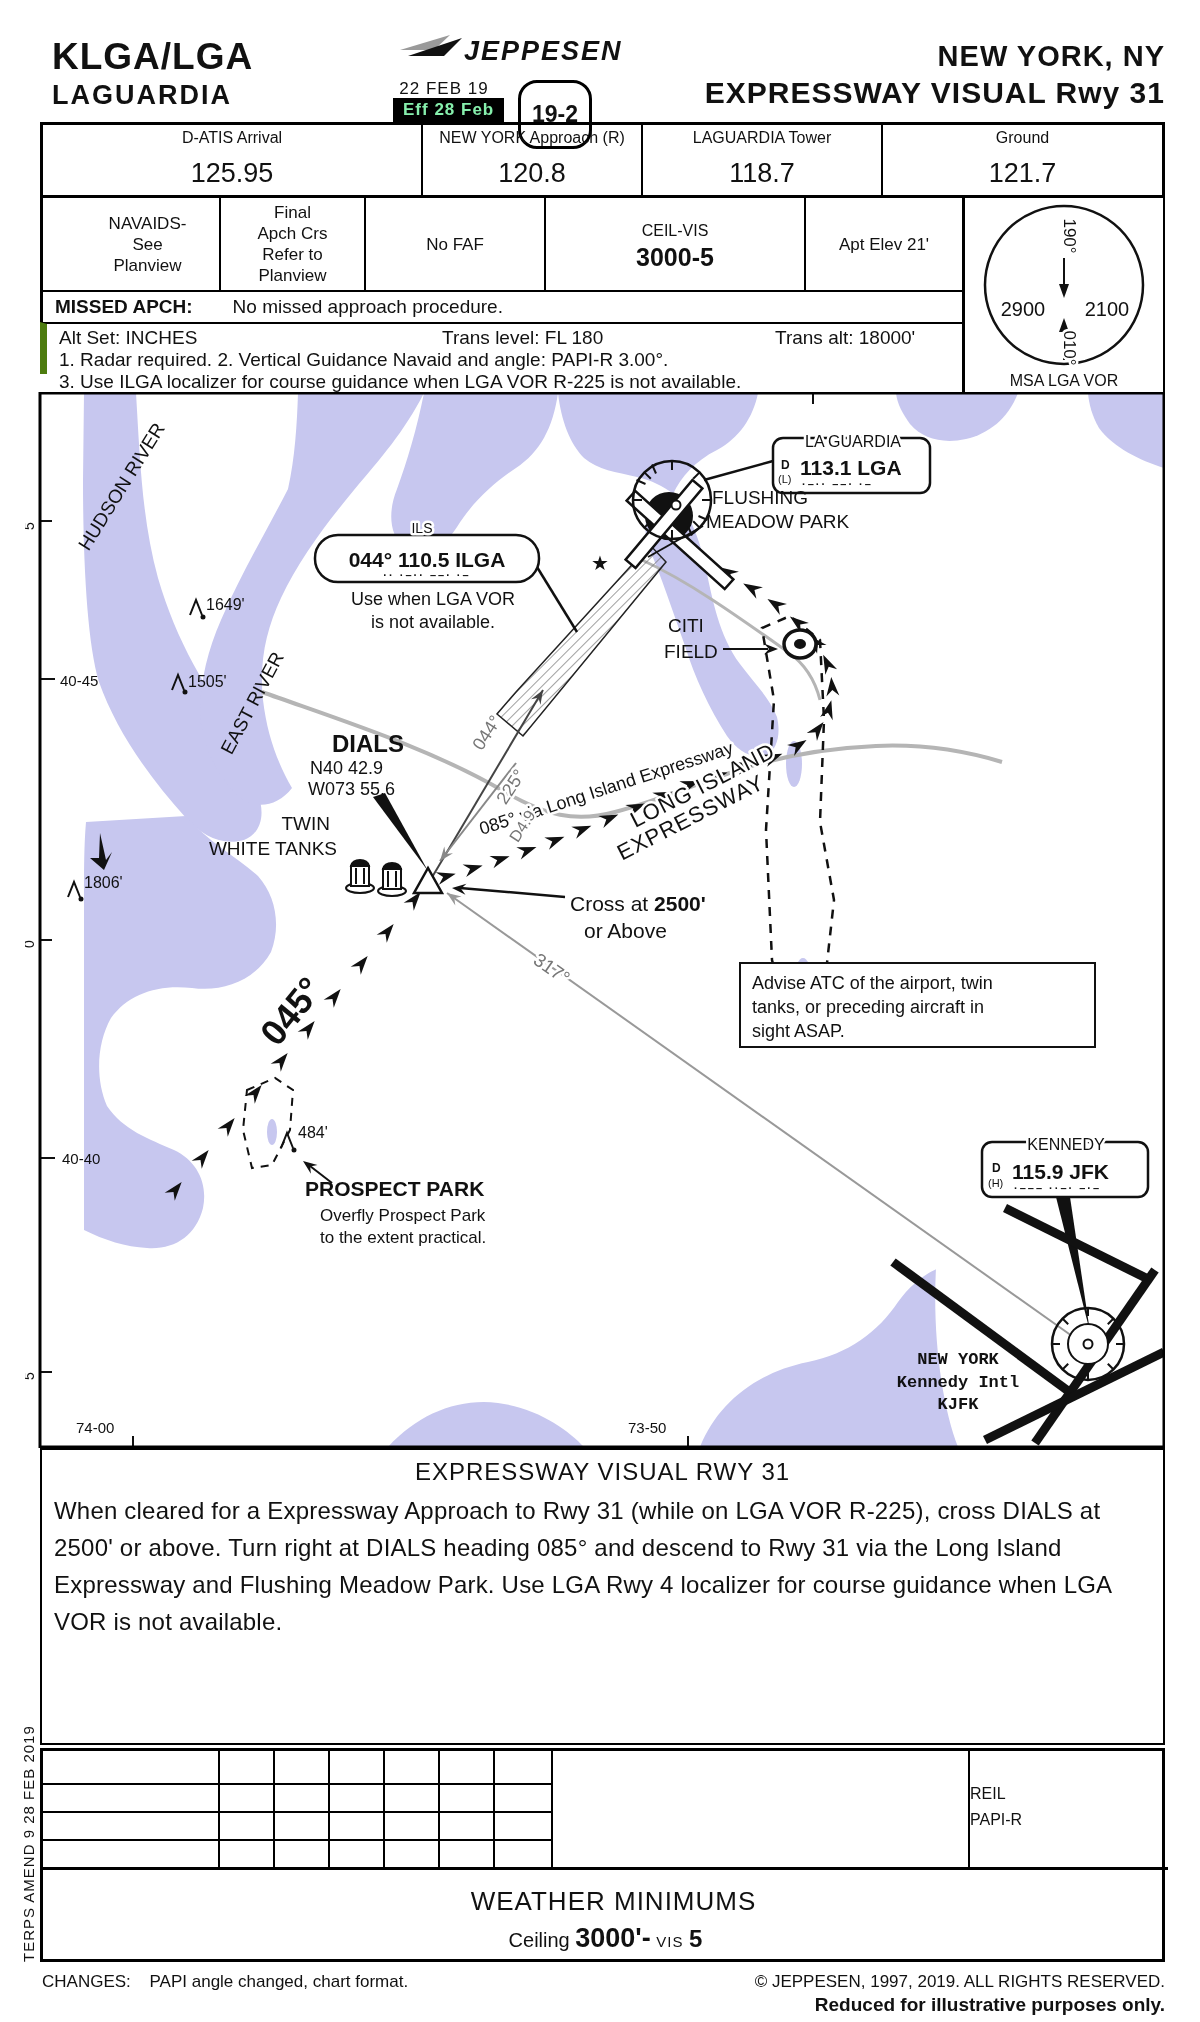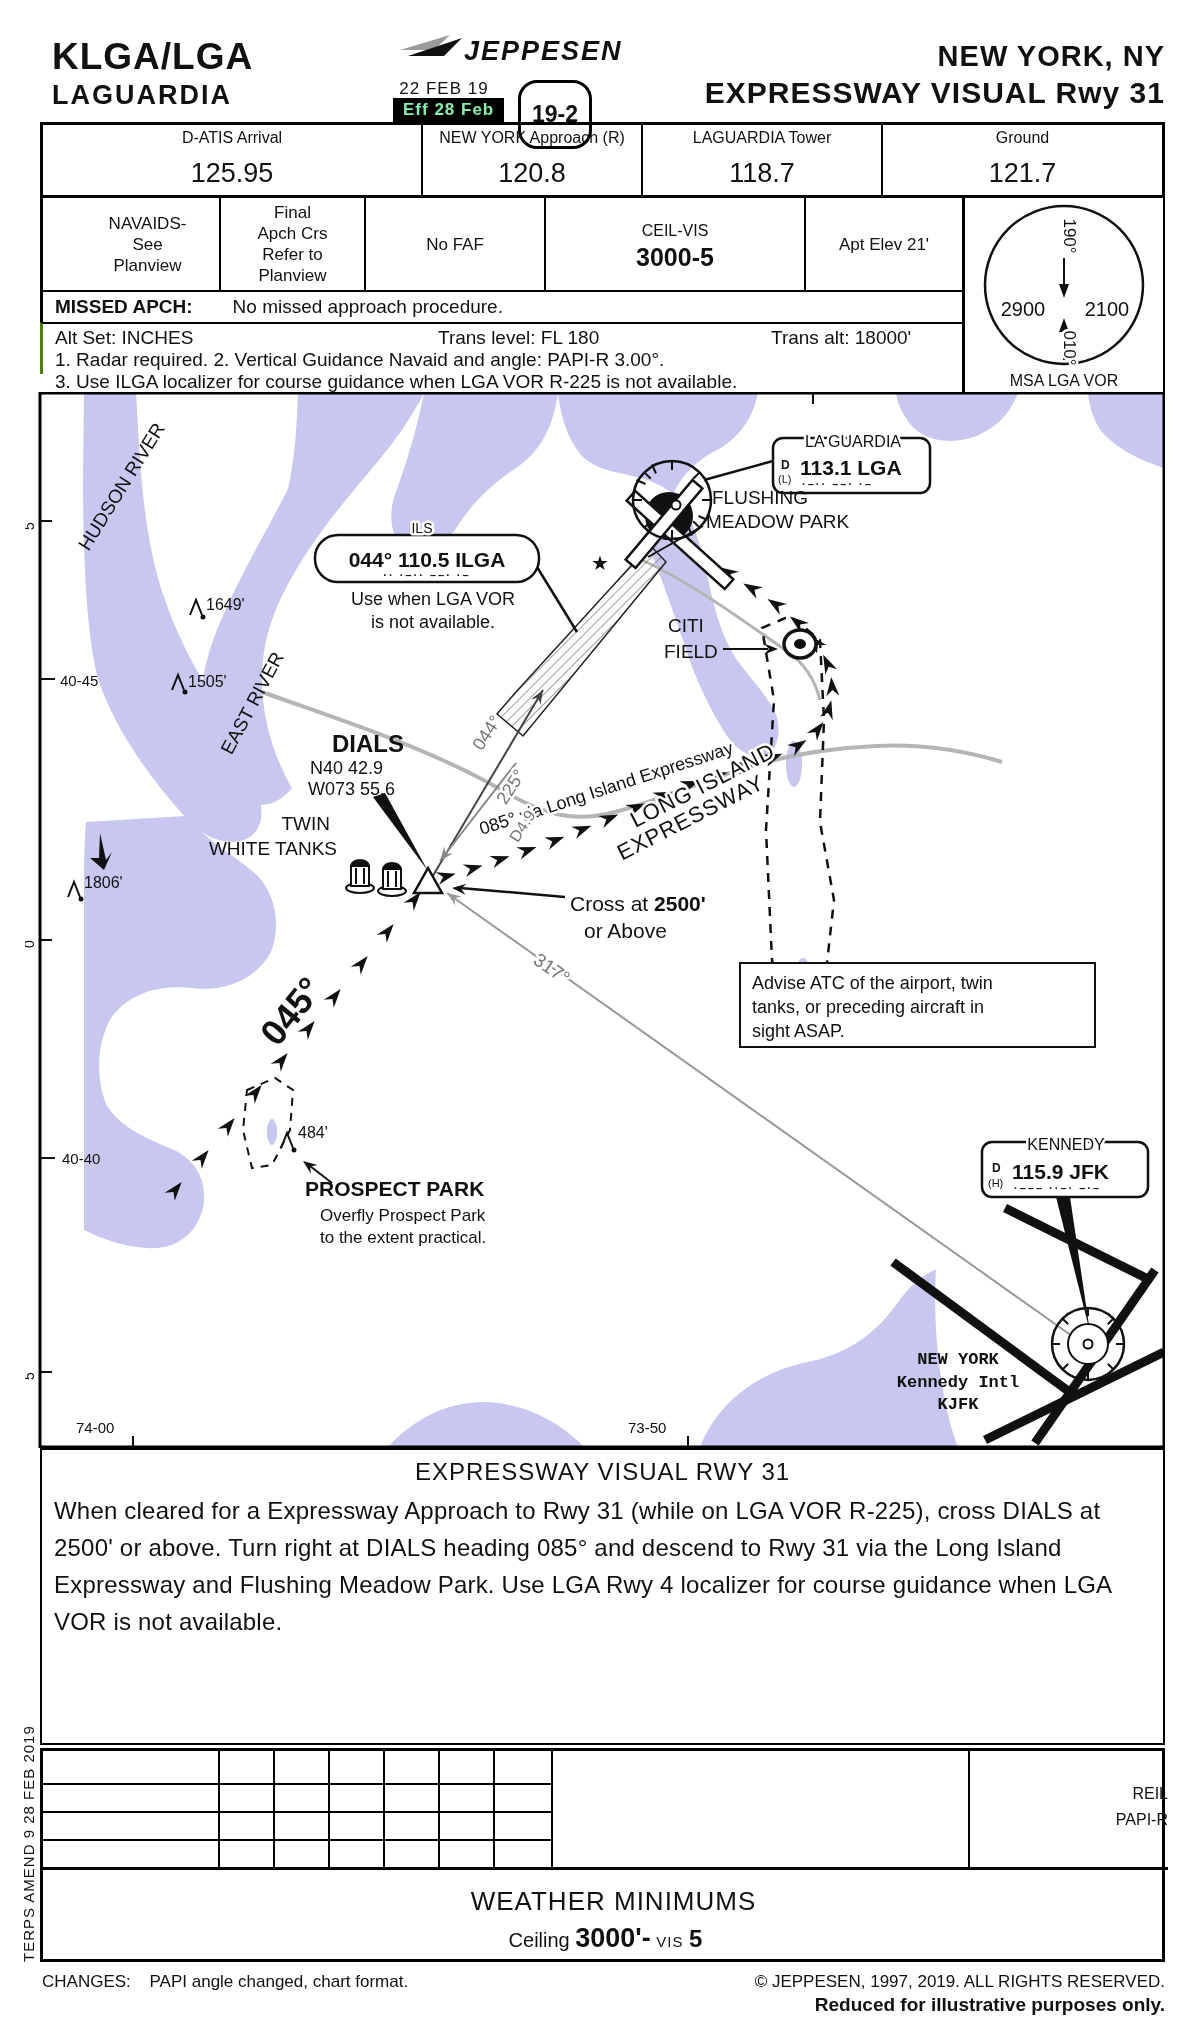--- a/index.html
+++ b/index.html
@@ -37,21 +37,21 @@
   .desctitle{font-size:24px;text-align:center;margin-top:8px;letter-spacing:1px;}
   .descbody{font-size:24px;line-height:37px;padding:6px 14px 0 12px;letter-spacing:0.2px;}
   
   .minbox{border:3px solid #000;box-sizing:border-box;}
   .gl{position:absolute;background:#000;}
   .wm{font-size:26px;letter-spacing:1px;text-align:center;margin-left:8px;}
   .ceil{font-size:20px;text-align:center;}
   .ceil .big{font-size:27px;font-weight:700;}
   .ceil .vis{font-size:15px;letter-spacing:1px;}
   .ceil .v5{font-size:24px;font-weight:700;}
-  .lights{font-size:16px;text-align:right;line-height:26px;}
+  .lights{font-size:16px;text-align:left;line-height:26px;}
   .sidebar{font-size:15px;letter-spacing:1px;transform:rotate(-90deg);transform-origin:top left;white-space:nowrap;}
   .foot{font-size:17px;}
   .reduced{font-size:19px;font-weight:700;}
 </style>
 </head>
 <body>
 
 <div id="page">
 
   <div class="abs" style="left:52px;top:36px;">
@@ -111,21 +111,21 @@
       <div class="bcell" style="width:260px;">
         <div style="font-size:16px;">CEIL-VIS</div>
         <div class="bigmin">3000-5</div>
       </div>
       <div class="bcell" style="flex:1;border-right:none;border-radius:16px;">Apt Elev  21'</div>
     </div>
     <div class="rowline" style="height:32px;display:flex;align-items:center;border-left:3px solid #000;">
       <span class="b" style="margin-left:12px;">MISSED APCH:</span>
       <span style="margin-left:40px;">No missed approach procedure.</span>
     </div>
-    <div class="rowline" style="height:52px;position:relative;border-left:3px solid #4d7c0f;text-align:center;">
+    <div class="rowline" style="height:52px;position:relative;border-left:7px solid #4d7c0f;text-align:center;">
       <span class="abs" style="left:12px;top:3px;">Alt Set: INCHES</span>
       <span class="abs" style="left:395px;top:3px;">Trans level: FL 180</span>
       <span class="abs" style="left:728px;top:3px;">Trans alt: 18000'</span>
       <span class="abs" style="left:12px;top:25px;">1. Radar required. 2. Vertical Guidance Navaid and angle: PAPI-R 3.00°.</span>
       <span class="abs" style="left:12px;top:47px;">3. Use ILGA localizer for course guidance when LGA VOR R-225 is not available.</span>
     </div>
   </div>
 
   <div class="abs" style="left:962px;top:198px;width:203px;height:194px;border-left:3px solid #000;border-right:2px solid #000;box-sizing:border-box;">
     <svg width="200" height="194" viewBox="0 0 200 194">

